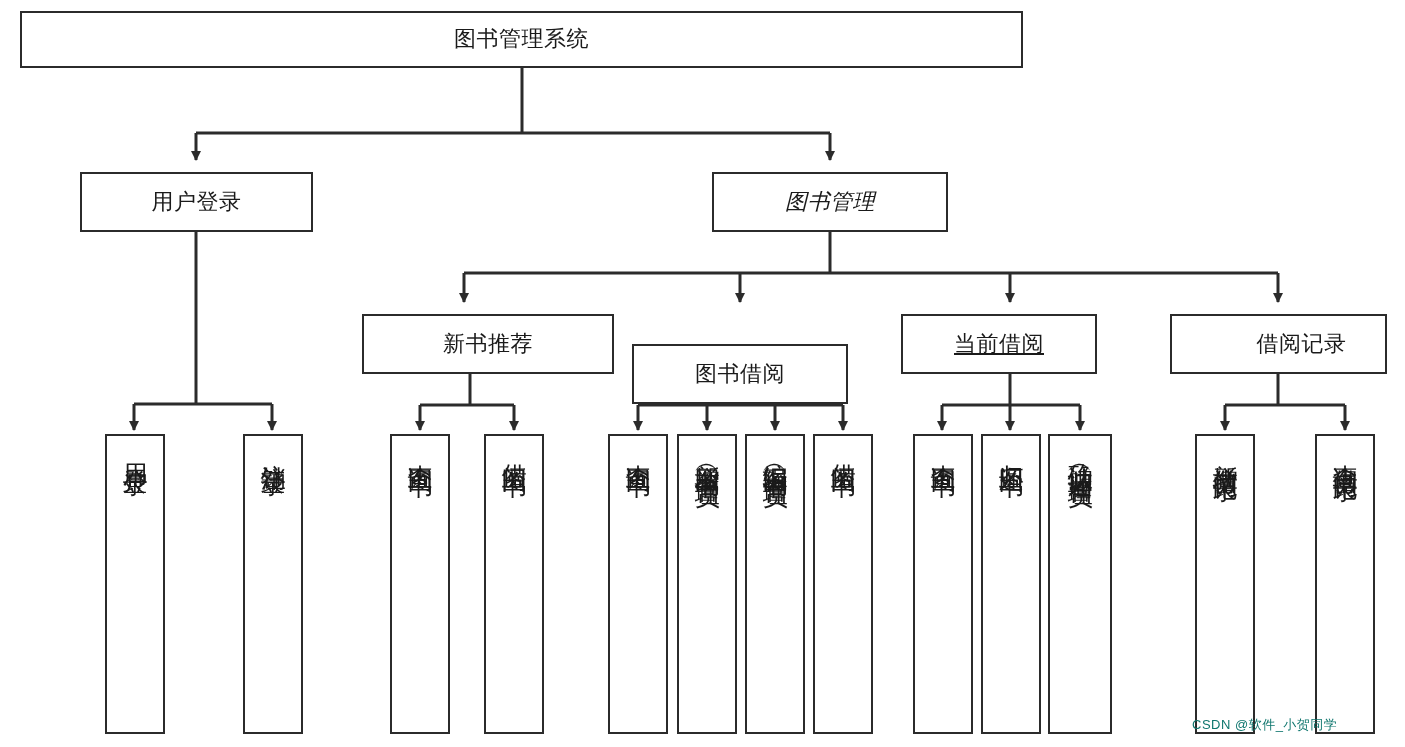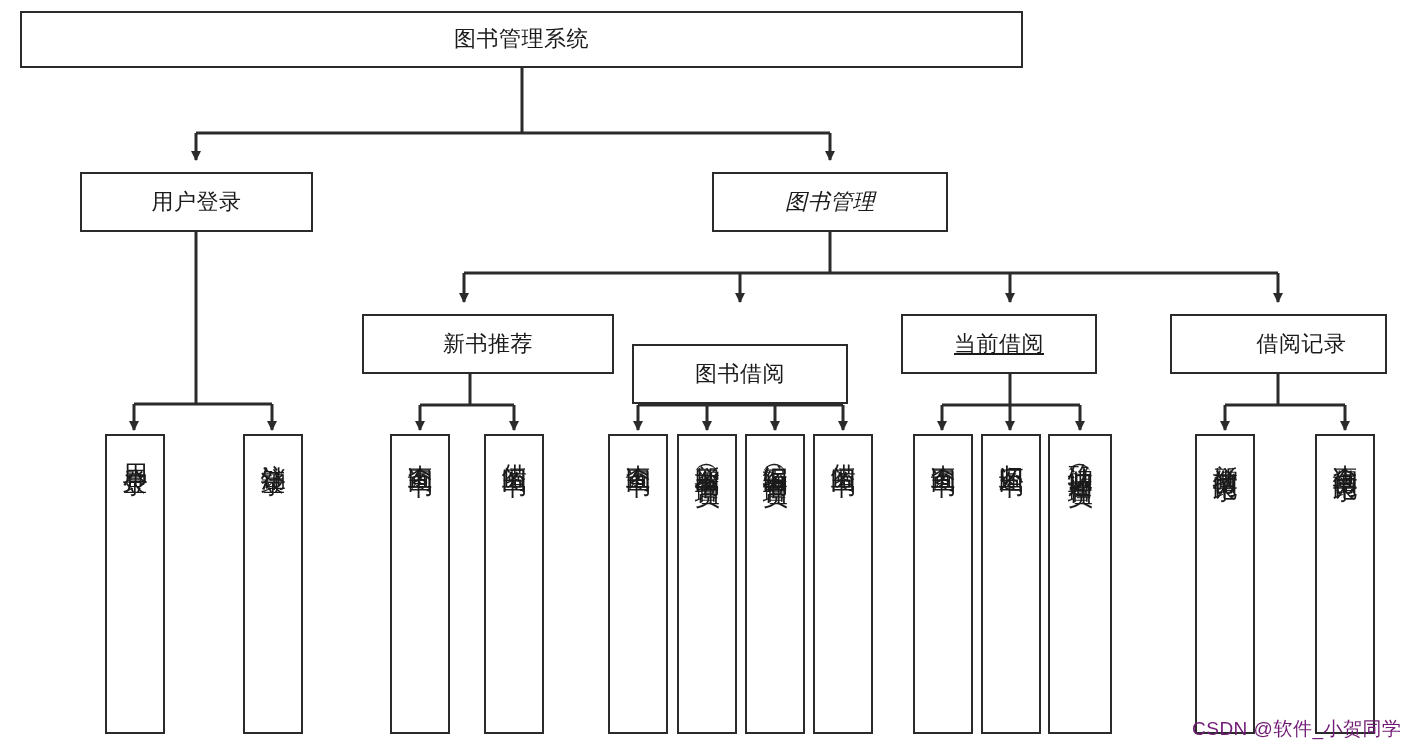--- a/index.html
+++ b/index.html
@@ -59,22 +59,22 @@
     max-height: 272px;
   }
   .node.vertical.tall .label {
     max-height: 292px;
   }
   .node.vertical.narrowtext .label {
     max-height: 248px;
   }
   .watermark {
     position: absolute;
-    font-size: 19px;
-    color: #701a75;
+    font-size: 13px;
+    color: #0f766e;
     white-space: nowrap;
     z-index: 5;
     letter-spacing: 0.5px;
   }
 </style>
 </head>
 <body>
 
 <div id="canvas">
 

